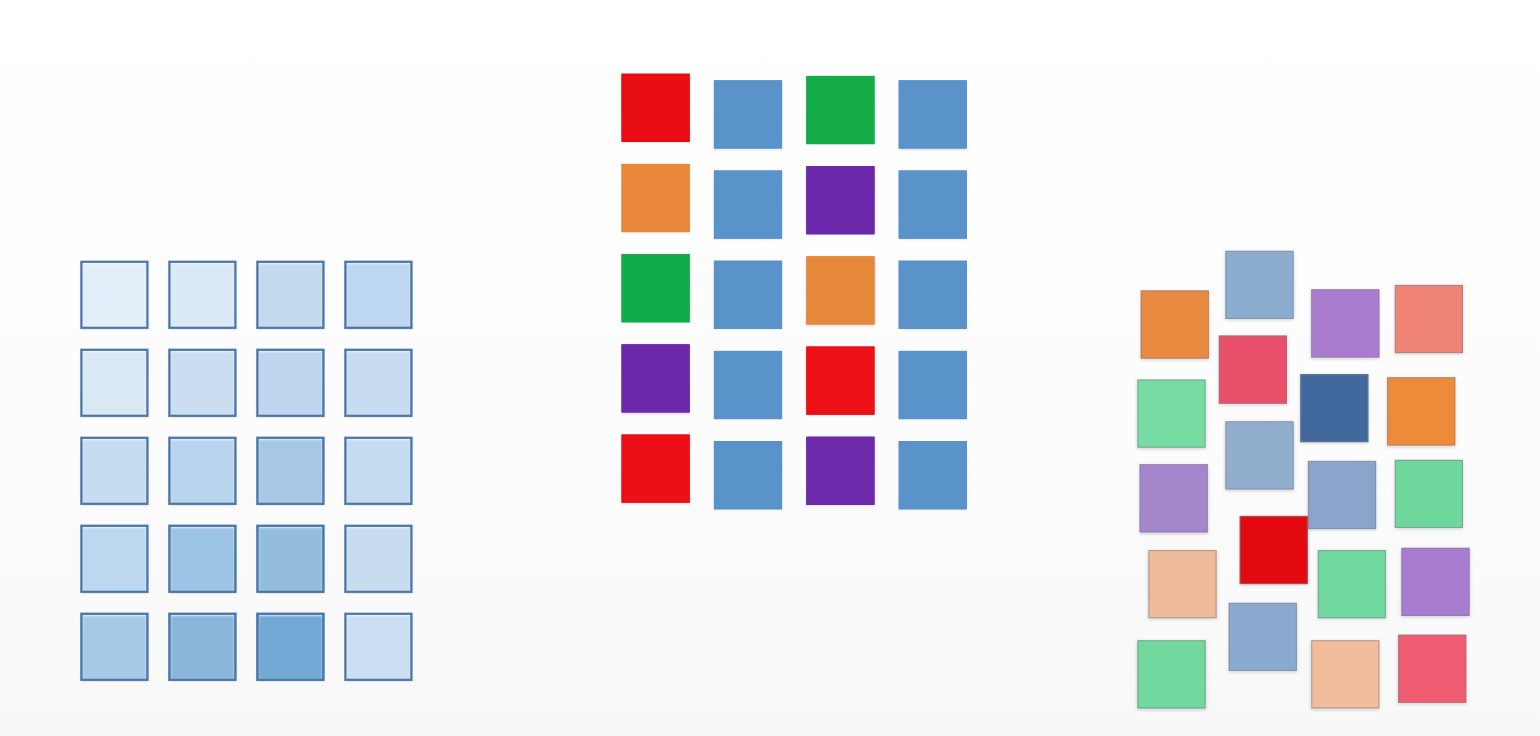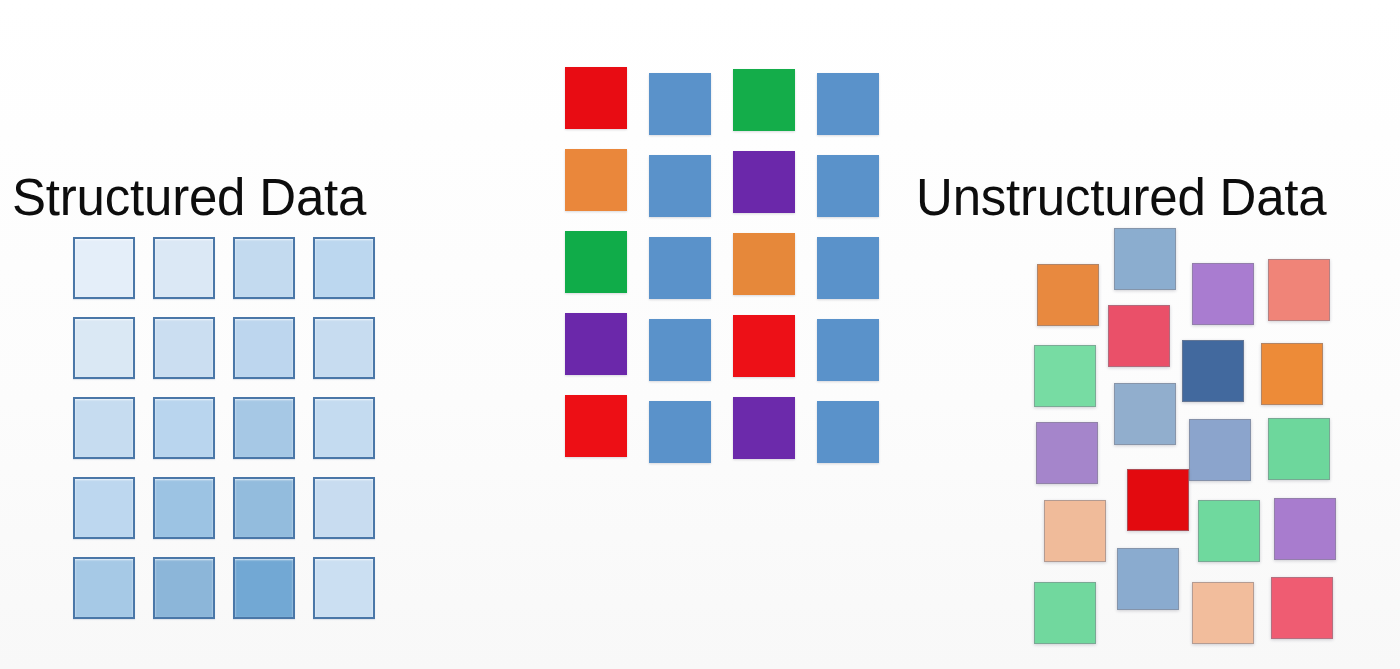--- a/index.html
+++ b/index.html
@@ -79,24 +79,22 @@
   
   .cell.unstructured {
     box-shadow: 0 1px 3px rgba(110,110,125,0.30);
   }
 </style>
 </head>
 <body>
 
 <div id="canvas">
 
-  <div class="panel-title" id="title-structured">Structured Data</div>
 
 
-  <div class="panel-title" id="title-unstructured">Unstructured Data</div>
 
   <div class="grid-layer" id="layer-structured">
       <div class="cell structured" style="left: 73px; top: 237px; width: 62px; height: 62px; background: rgb(228, 238, 249);"></div>
       <div class="cell structured" style="left: 153px; top: 237px; width: 62px; height: 62px; background: rgb(219, 232, 245);"></div>
       <div class="cell structured" style="left: 233px; top: 237px; width: 62px; height: 62px; background: rgb(195, 218, 239);"></div>
       <div class="cell structured" style="left: 313px; top: 237px; width: 62px; height: 62px; background: rgb(188, 215, 239);"></div>
       <div class="cell structured" style="left: 73px; top: 317px; width: 62px; height: 62px; background: rgb(218, 232, 244);"></div>
       <div class="cell structured" style="left: 153px; top: 317px; width: 62px; height: 62px; background: rgb(203, 222, 241);"></div>
       <div class="cell structured" style="left: 233px; top: 317px; width: 62px; height: 62px; background: rgb(189, 214, 238);"></div>
       <div class="cell structured" style="left: 313px; top: 317px; width: 62px; height: 62px; background: rgb(199, 220, 240);"></div>

